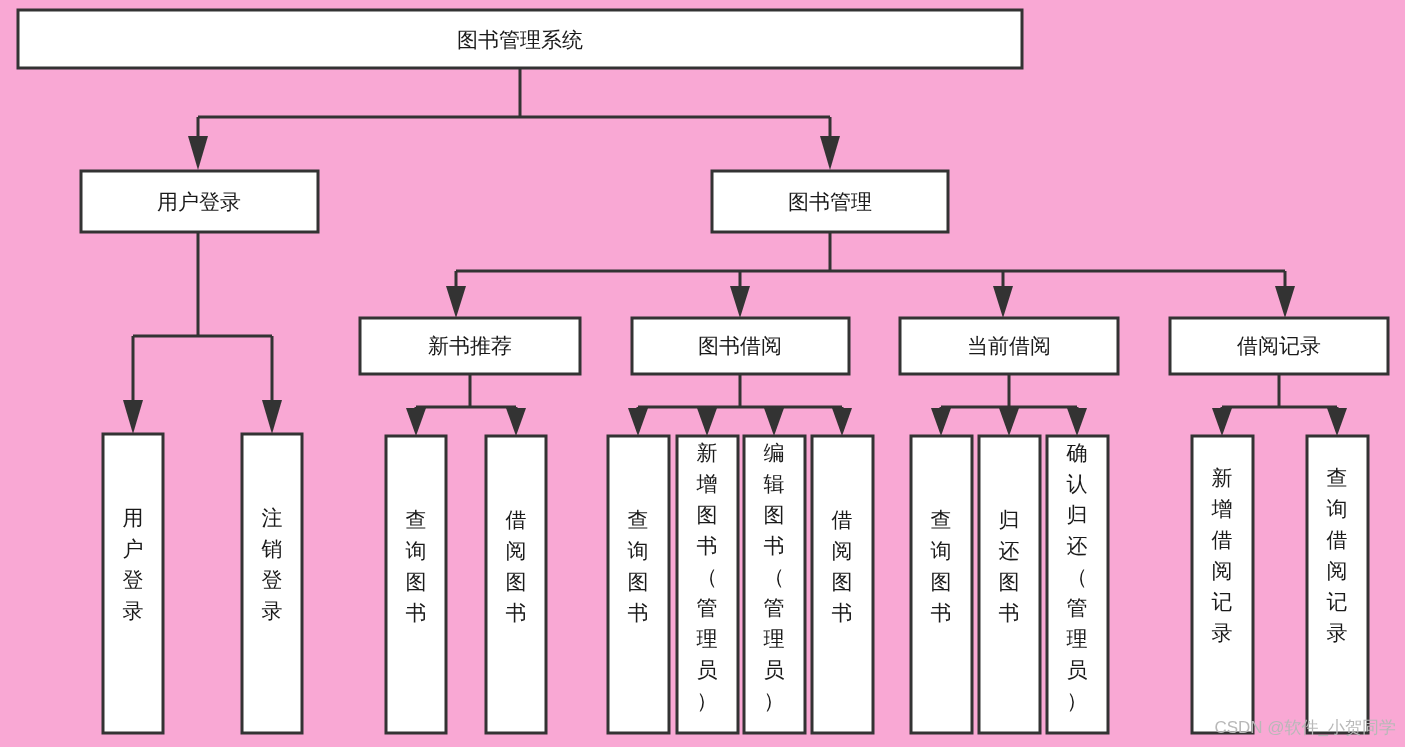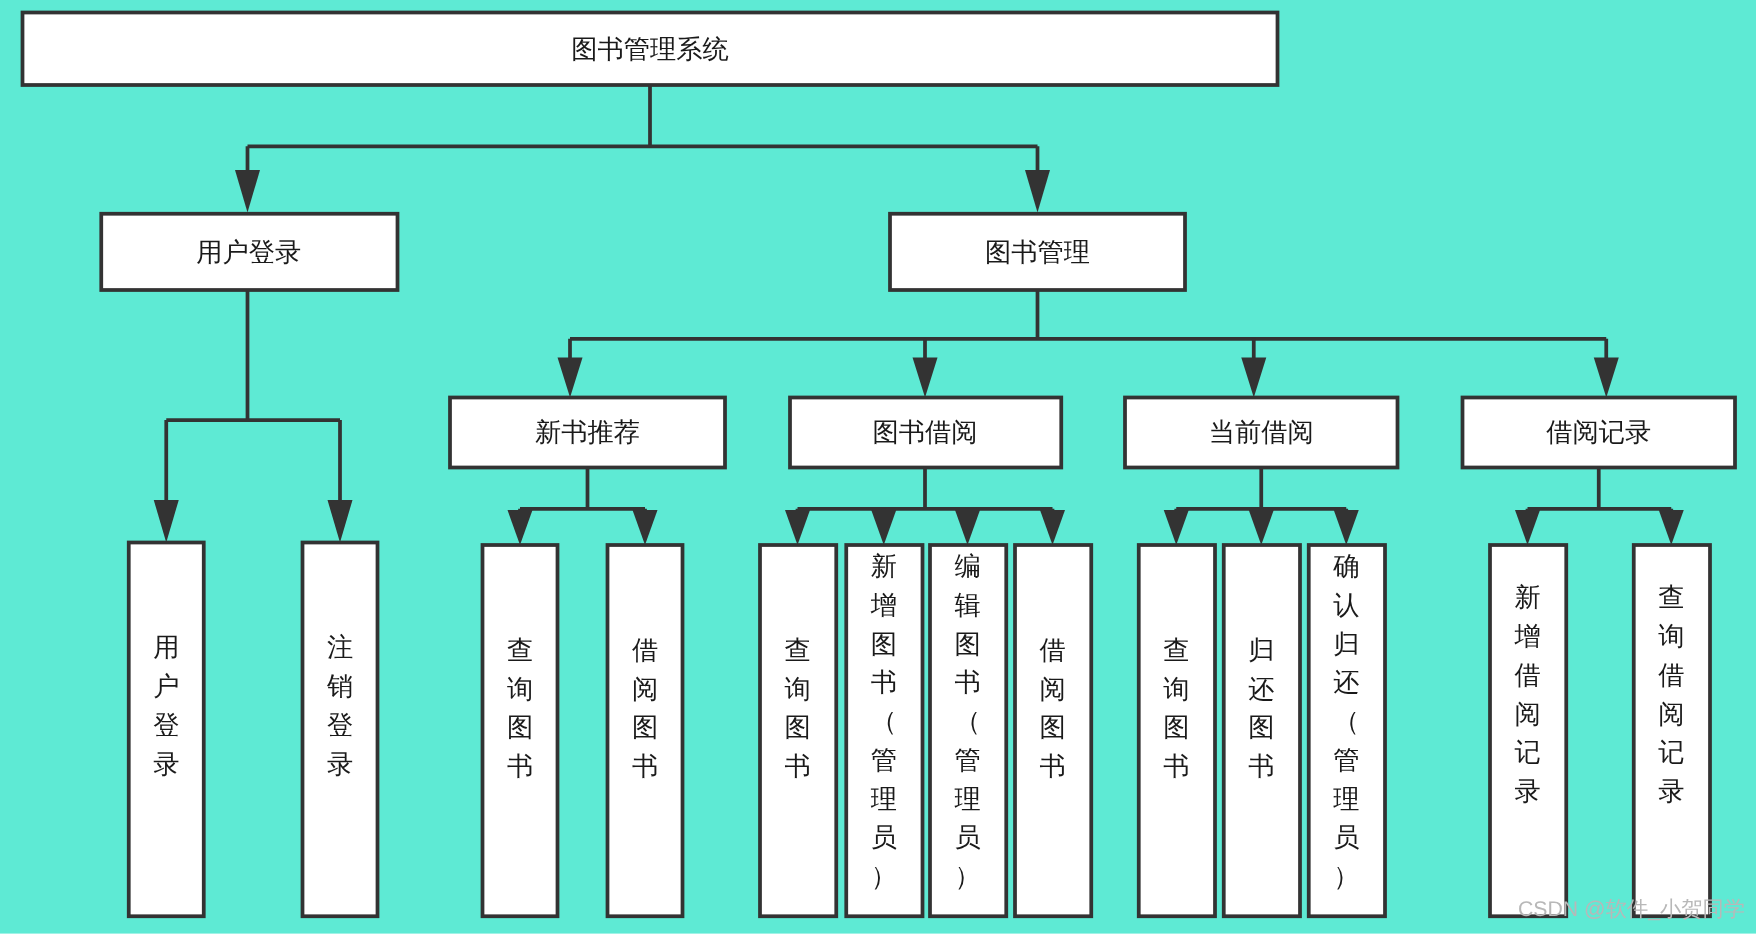--- a/index.html
+++ b/index.html
@@ -9,21 +9,21 @@
     background: #ffffff;
   }
   body {
     font-family: "Liberation Sans", "DejaVu Sans", sans-serif;
     -webkit-font-smoothing: antialiased;
   }
   #diagram-root {
     position: relative;
     width: 1405px;
     height: 747px;
-    background: #5eead4;
+    background: #f9a8d4;
     overflow: hidden;
   }
   svg.diagram-canvas {
     position: absolute;
     left: 0;
     top: 0;
     width: 1405px;
     height: 747px;
     display: block;
   }

